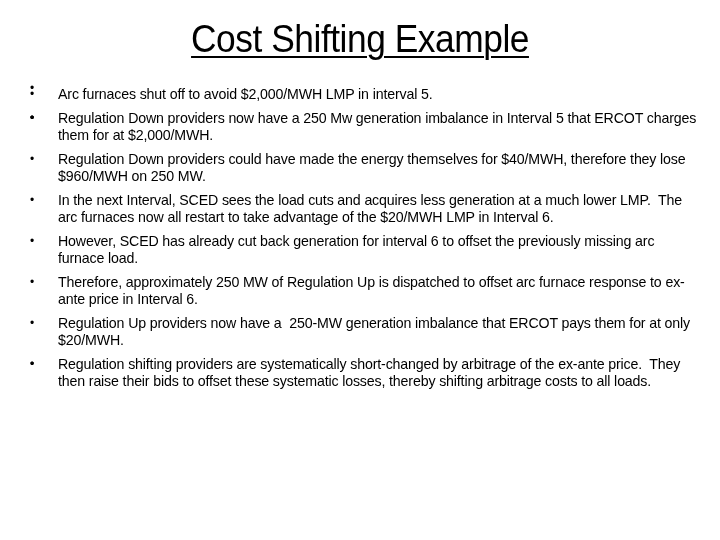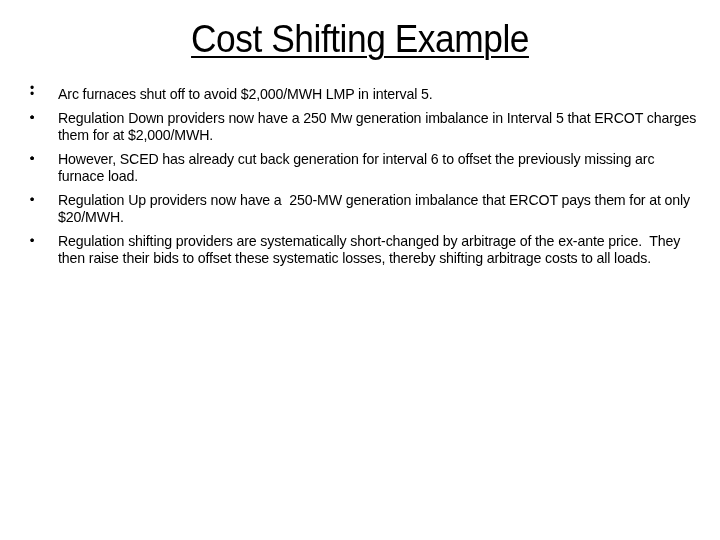--- a/index.html
+++ b/index.html
@@ -17,20 +17,20 @@
 <body>
 
 <div class="title">Cost Shifting Example</div>
 
 <ul class="bullets">
   <li><span class="dot">•</span></li>
   <li><span class="dot">•</span><span>Arc furnaces shut off to avoid $2,000/MWH LMP in interval 5.</span></li>
   <li><span class="dot">•</span></li>
   <li><span class="dot">•</span></li>
   <li><span class="dot">•</span><span>Regulation Down providers now have a 250 Mw generation imbalance in Interval 5 that ERCOT charges them for at $2,000/MWH.</span></li>
-  <li><span class="dot">•</span></li>
-  <li><span class="dot">•</span></li>
+  <li><span class="dot">•</span><span>Regulation Down providers could have made the energy themselves for $40/MWH, therefore they lose $960/MWH on 250 MW.</span></li>
+  <li><span class="dot">•</span><span style="white-space:pre-wrap">In the next Interval, SCED sees the load cuts and acquires less generation at a much lower LMP.  The arc furnaces now all restart to take advantage of the $20/MWH LMP in Interval 6.</span></li>
   <li><span class="dot">•</span><span>However, SCED has already cut back generation for interval 6 to offset the previously missing arc furnace load.</span></li>
-  <li><span class="dot">•</span></li>
+  <li><span class="dot">•</span><span>Therefore, approximately 250 MW of Regulation Up is dispatched to offset arc furnace response to ex-ante price in Interval 6.</span></li>
   <li><span class="dot">•</span><span style="white-space:pre-wrap">Regulation Up providers now have a  250-MW generation imbalance that ERCOT pays them for at only $20/MWH.</span></li>
   <li><span class="dot">•</span></li>
   <li><span class="dot">•</span><span style="white-space:pre-wrap">Regulation shifting providers are systematically short-changed by arbitrage of the ex-ante price.  They then raise their bids to offset these systematic losses, thereby shifting arbitrage costs to all loads.</span></li>
 </ul>
 
 </body></html>

